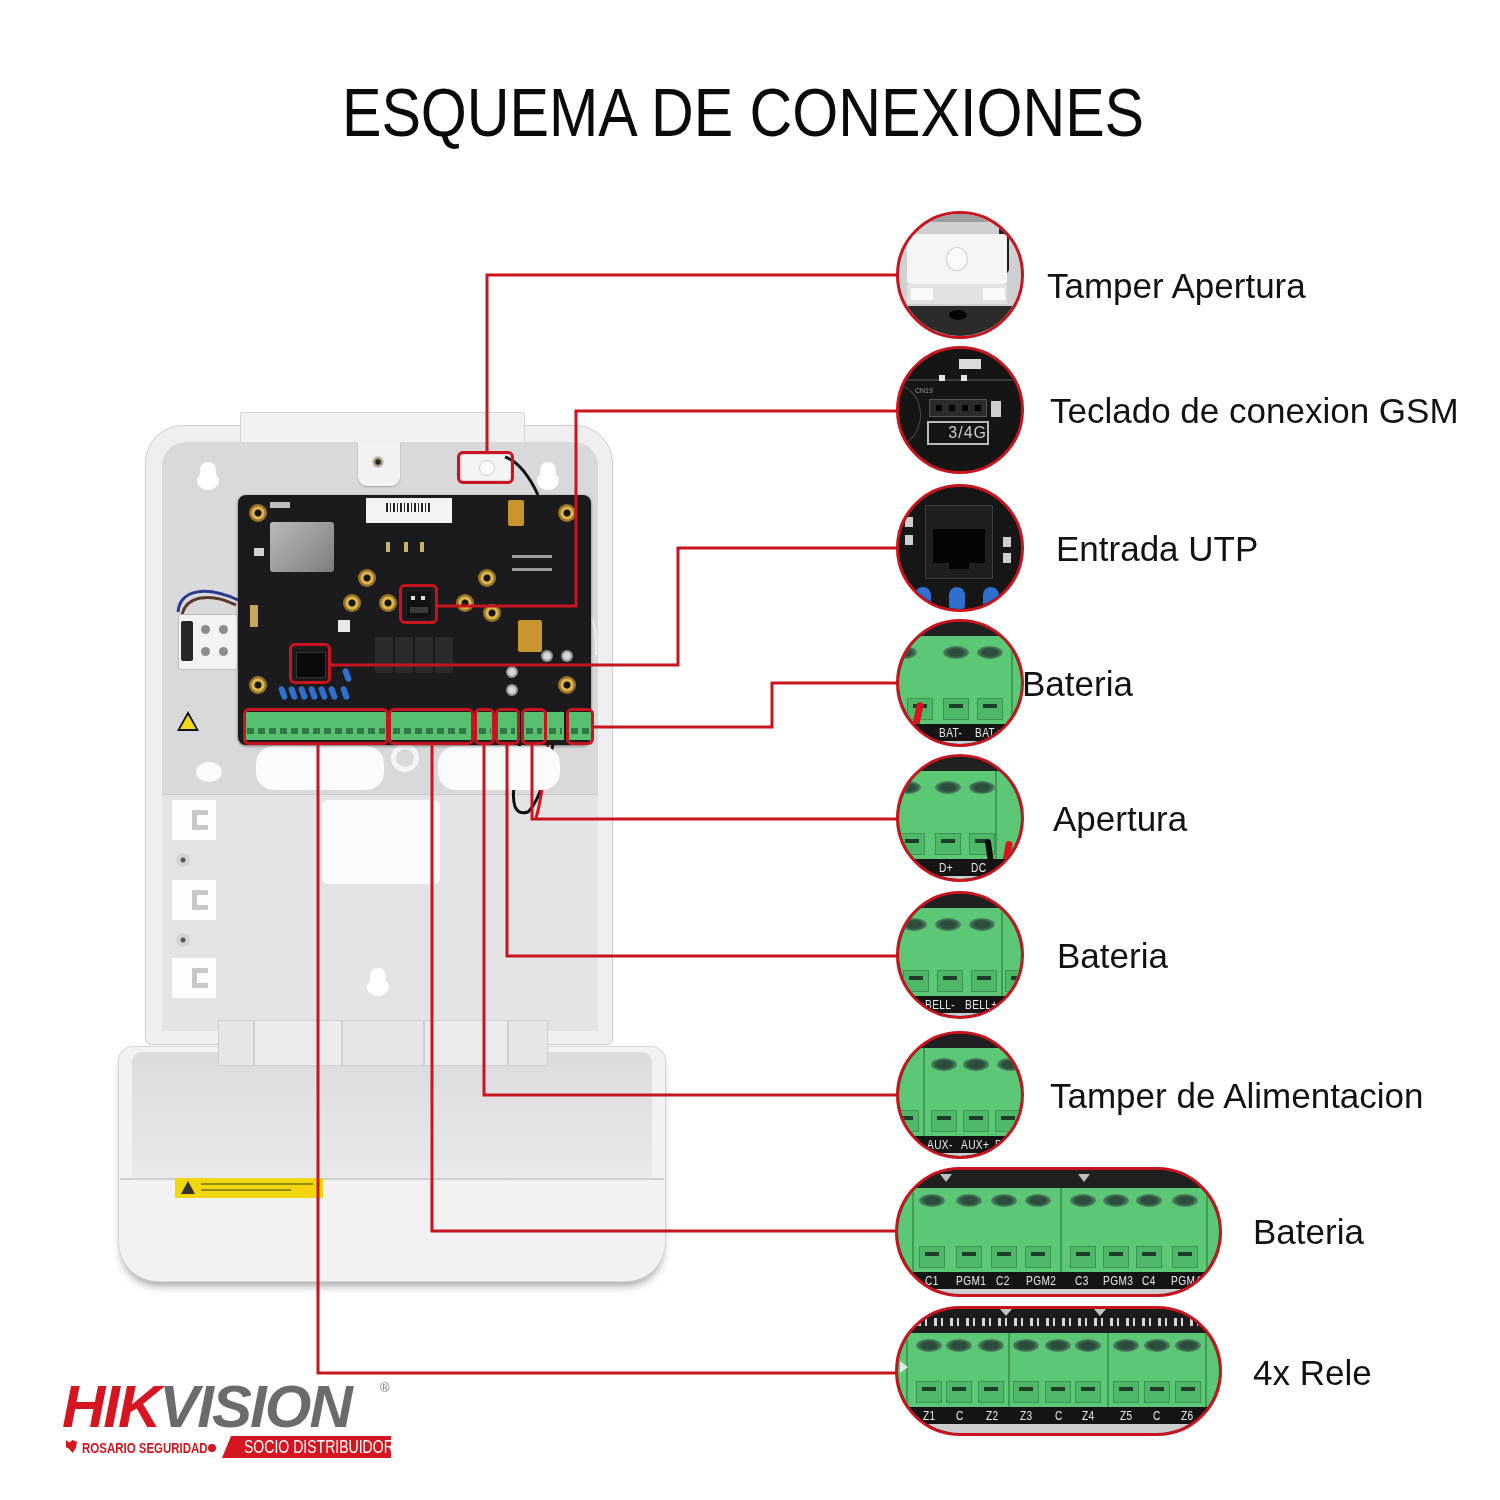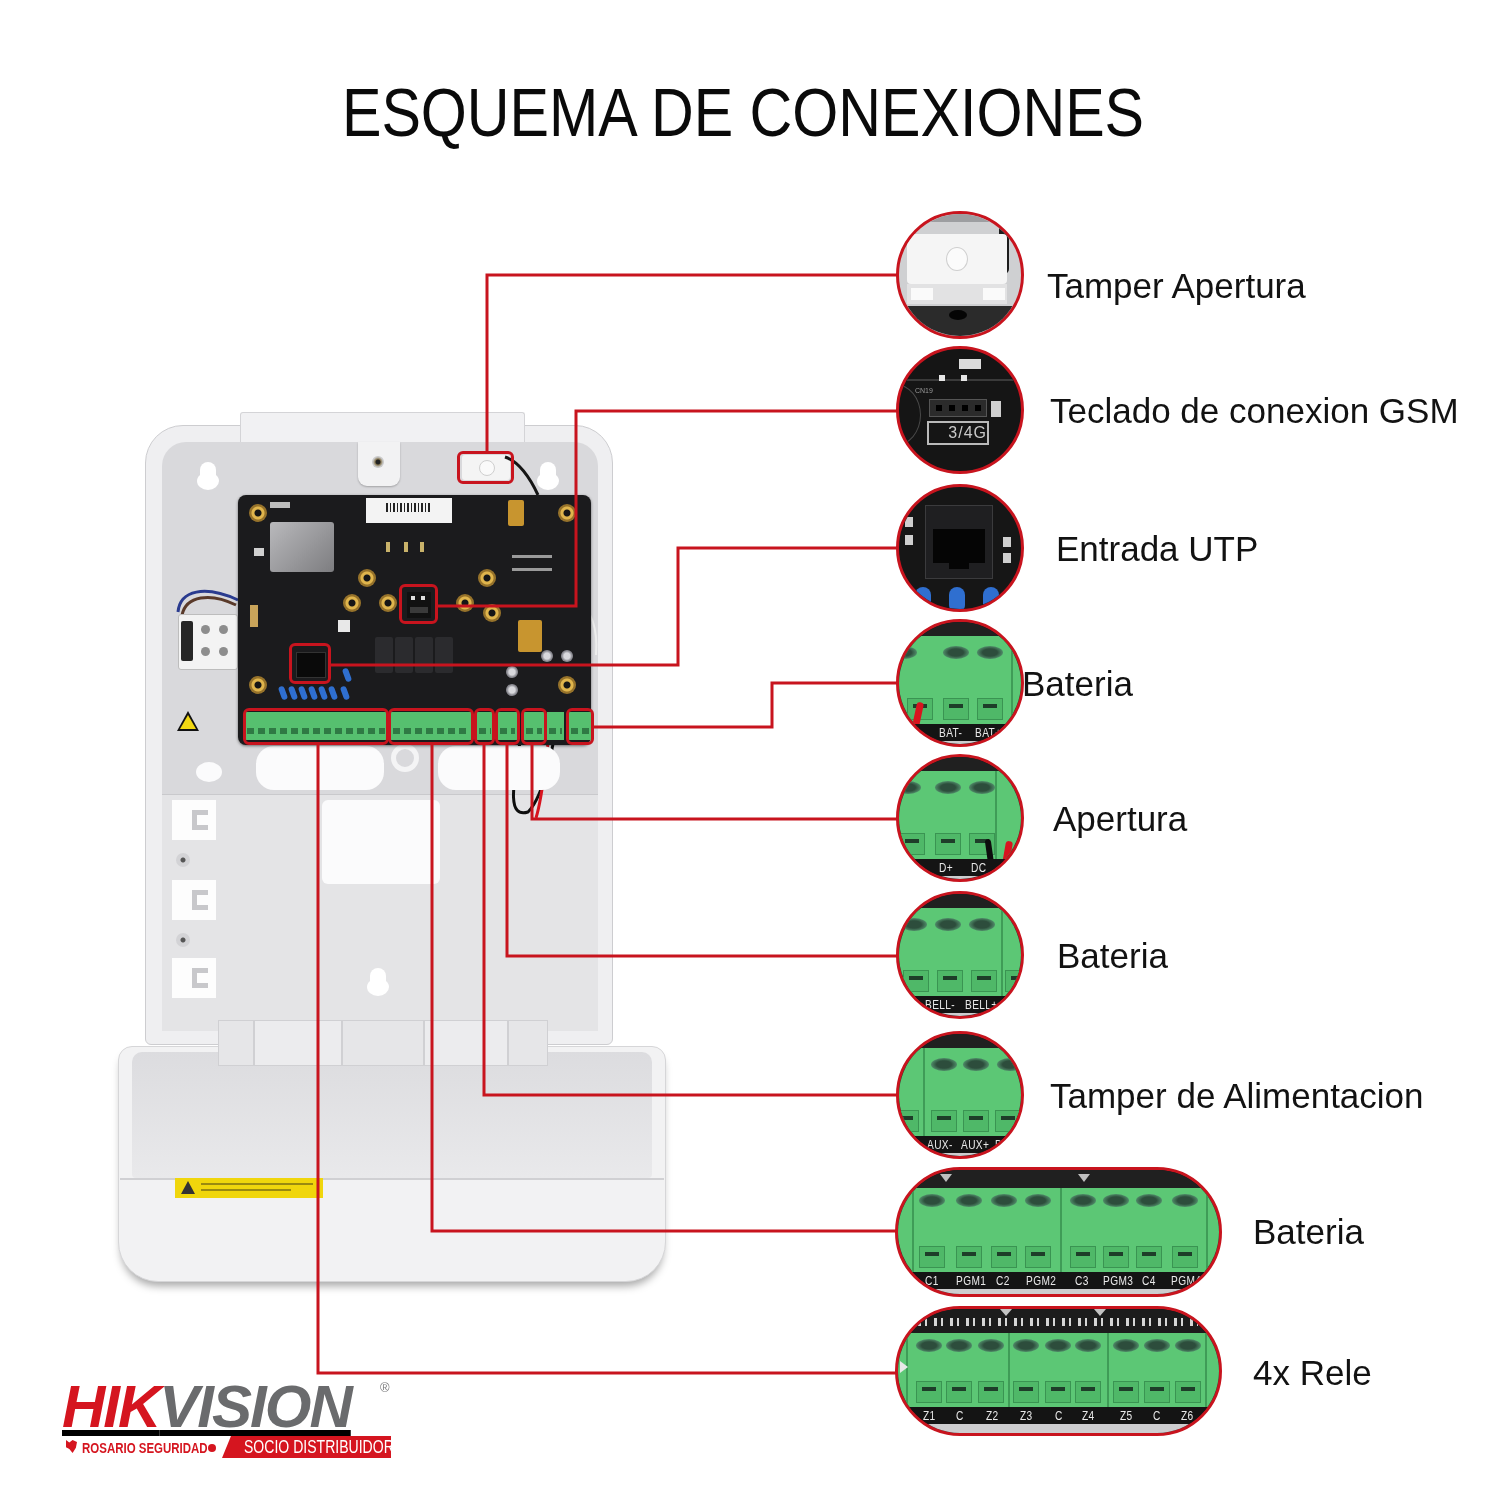--- a/index.html
+++ b/index.html
@@ -60,21 +60,21 @@
   .screw{position:absolute;top:24px;width:26px;height:13px;border-radius:50%;background:radial-gradient(ellipse,#2d4d3c 0 40%,#4f8b68 70%,#3e7a56);}
   .slot{position:absolute;top:76px;width:26px;height:22px;background:#4fb868;border:1px solid #3a9452;box-sizing:border-box;}
   .slot:after{content:"";position:absolute;left:5px;right:5px;top:5px;height:4px;background:#1e3d29;}
   .strip{position:absolute;left:0;right:0;top:102px;height:17px;background:#141414;}
   .pin{position:absolute;top:1px;font-size:13px;line-height:15px;color:#e9e9e9;transform:scaleX(.78);transform-origin:0 0;white-space:nowrap;letter-spacing:.5px;}
   .g-grey{position:absolute;left:0;right:0;top:119px;bottom:0;background:#cdcdcf;}
   .wire-red{position:absolute;width:7px;background:#d8141f;border-radius:3px;}
   .wire-blk{position:absolute;width:6px;background:#0d0d0d;border-radius:3px;}
 
   
-  .logo{position:absolute;left:62px;top:1377px;font-size:60px;line-height:60px;font-weight:bold;font-style:italic;letter-spacing:-2px;white-space:nowrap;text-decoration:underline;}
+  .logo{position:absolute;left:62px;top:1377px;font-size:60px;line-height:60px;font-weight:bold;font-style:italic;letter-spacing:-2px;white-space:nowrap;}
   .logo .hik{color:#d5151f;}
   .logo .vision{color:#6a6b6d;}
   .logo .reg{position:absolute;left:318px;top:4px;font-size:13px;line-height:13px;color:#7a7a7c;font-style:normal;font-weight:normal;letter-spacing:0;}
   .dealer{position:absolute;left:82px;top:1440px;font-size:14px;line-height:16px;color:#d5151f;font-weight:bold;transform:scaleX(.82);transform-origin:0 0;white-space:nowrap;}
   .dog{position:absolute;left:66px;top:1440px;width:11px;height:13px;background:#d5151f;clip-path:polygon(0 0,30% 20%,60% 0,100% 15%,90% 60%,60% 100%,30% 70%,0 55%);}
   .dot{position:absolute;left:208px;top:1444px;width:8px;height:8px;border-radius:50%;background:#d5151f;}
   .badge{position:absolute;left:222px;top:1436px;width:169px;height:22px;background:#d5151f;clip-path:polygon(9px 0,100% 0,100% 100%,0 100%);}
   .badge span{position:absolute;left:22px;top:2px;font-size:18px;line-height:18px;color:#ffffff;transform:scaleX(.78);transform-origin:0 0;white-space:nowrap;}
 </style>
 </head>

